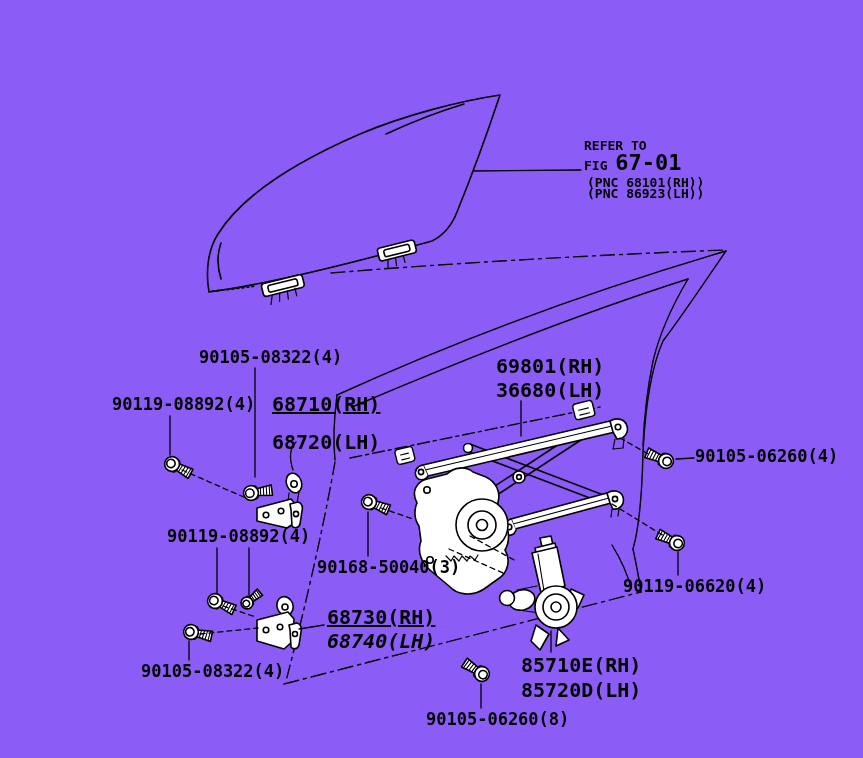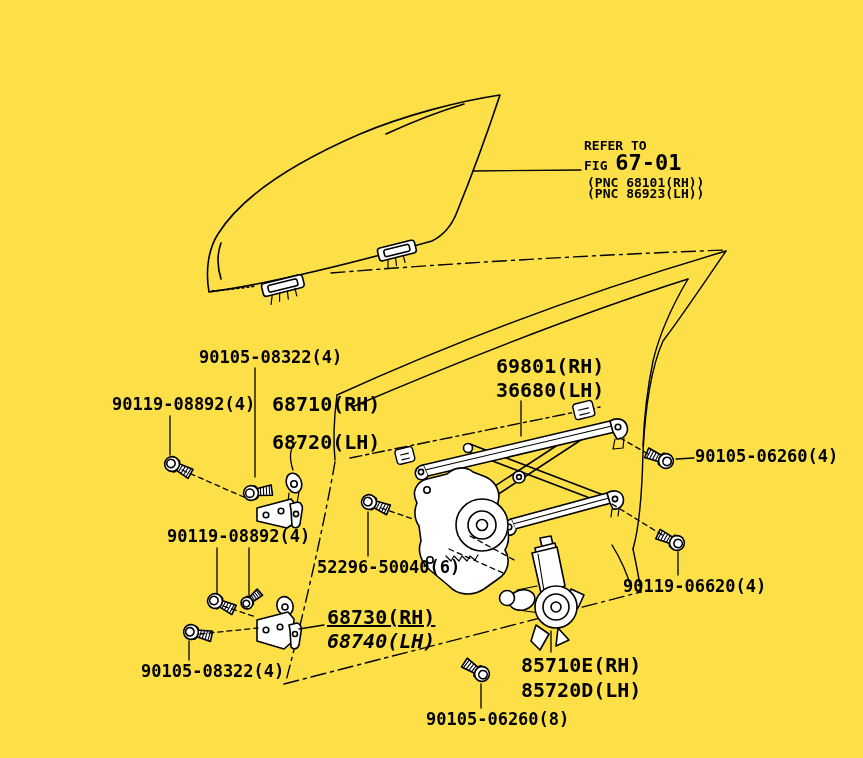--- a/index.html
+++ b/index.html
@@ -1,16 +1,16 @@
 <!DOCTYPE html>
 <html><head>
 <meta charset="utf-8">
 <style>
   html,body{margin:0;padding:0;background:#fff;}
-  .stage{position:relative;width:863px;height:758px;background:#fde047;overflow:hidden;
+  .stage{position:relative;width:863px;height:758px;background:#8b5cf6;overflow:hidden;
          font-family:"DejaVu Sans Mono","Liberation Mono",monospace;}
   .stage svg{position:absolute;left:0;top:0;}
   .pn{position:absolute;font-weight:700;font-size:17px;line-height:1;color:#000;
       white-space:nowrap;letter-spacing:0px;}
   .pn.lg{font-size:20px;}
   .note{position:absolute;font-weight:700;font-size:13px;line-height:1;color:#000;white-space:nowrap;}
   .fig-big{font-size:22px;font-weight:700;vertical-align:baseline;}
   path,circle,ellipse,rect,line{vector-effect:non-scaling-stroke;}
 </style>
 </head>
@@ -190,27 +190,27 @@
   </g>
 </svg>
 
 <div class="note" style="left:584px;top:139px;">REFER TO</div>
 <div class="note" style="left:584px;top:152px;"><span>FIG</span> <span class="fig-big">67-01</span></div>
 <div class="note" style="left:587px;top:176px;text-align:center;">(PNC 68101(RH))</div>
 <div class="note" style="left:587px;top:187px;">(PNC 86923(LH))</div>
 
 <div class="pn" style="left:199px;top:349px;">90105-08322(4)</div>
 <div class="pn" style="left:112px;top:396px;">90119-08892(4)</div>
-<div class="pn lg" style="left:272px;top:394px;">68710(RH)</div>
+<div class="pn lg" style="left:272px;top:394px;text-decoration:underline;">68710(RH)</div>
 <div class="pn lg" style="left:272px;top:432px;">68720(LH)</div>
 <div class="pn lg" style="left:496px;top:356px;">69801(RH)</div>
 <div class="pn lg" style="left:496px;top:380px;">36680(LH)</div>
 <div class="pn" style="left:695px;top:448px;">90105-06260(4)</div>
 <div class="pn" style="left:167px;top:528px;">90119-08892(4)</div>
-<div class="pn" style="left:317px;top:559px;">52296-50040(6)</div>
+<div class="pn" style="left:317px;top:559px;">90168-50040(3)</div>
 <div class="pn" style="left:623px;top:578px;">90119-06620(4)</div>
 <div class="pn lg" style="left:327px;top:607px;text-decoration:underline;">68730(RH)</div>
 <div class="pn lg" style="left:327px;top:631px;font-style:italic;">68740(LH)</div>
 <div class="pn" style="left:141px;top:663px;">90105-08322(4)</div>
 <div class="pn lg" style="left:521px;top:655px;">85710E(RH)</div>
 <div class="pn lg" style="left:521px;top:680px;">85720D(LH)</div>
 <div class="pn" style="left:426px;top:711px;">90105-06260(8)</div>
 
 </div>
 

